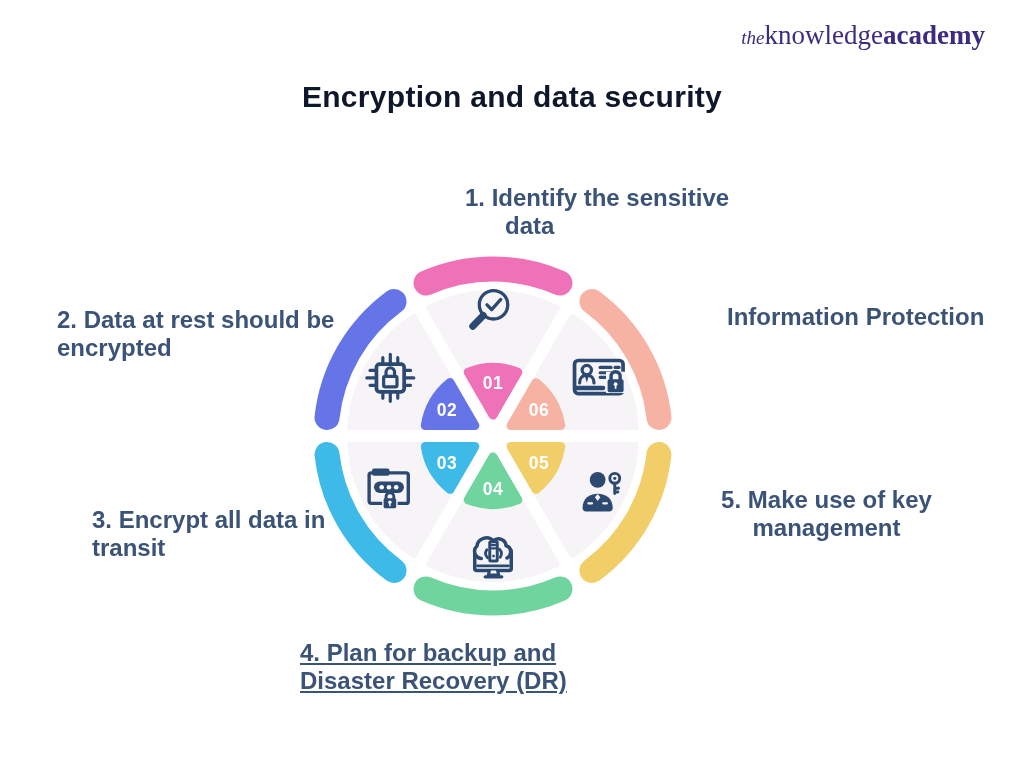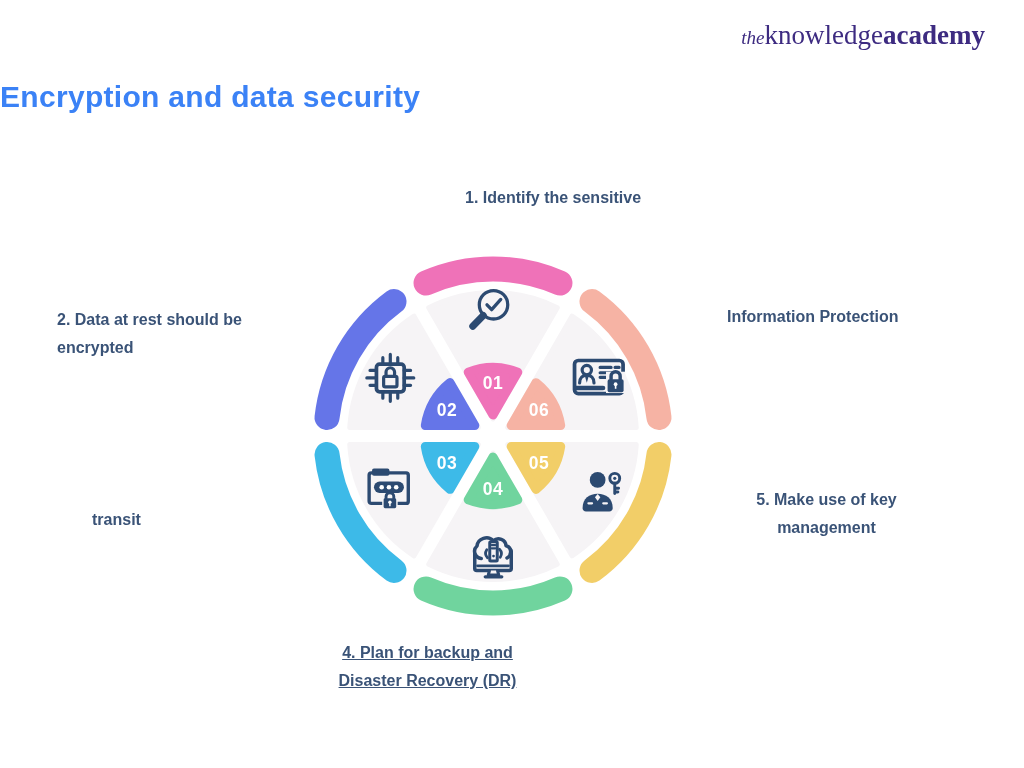--- a/index.html
+++ b/index.html
@@ -8,25 +8,25 @@
     font-family:"Liberation Sans", sans-serif;
   }
   .logo{
     position:absolute;top:20px;right:39px;color:#3D2B81;
     font-family:"Liberation Serif", serif;font-size:27px;line-height:30px;white-space:nowrap;
   }
   .logo .the{font-style:italic;font-size:19px;}
   .logo .knowledge{font-weight:normal;}
   .logo .academy{font-weight:bold;}
   .title{
-    position:absolute;top:80px;left:0;width:100%;
-    font-size:30px;font-weight:bold;color:#3b82f6;letter-spacing:0.3px;
+    position:absolute;top:80px;left:0;width:100%;text-align:center;
+    font-size:30px;font-weight:bold;color:#0f172a;letter-spacing:0.3px;
   }
   .step-label{
-    position:absolute;font-size:16px;font-weight:bold;color:#3A5377;line-height:28px;
+    position:absolute;font-size:24px;font-weight:bold;color:#3A5377;line-height:28px;
   }
   .step-label .line{white-space:nowrap;}
   .label-1{left:465px;top:184px;}
   .label-1 .line2{padding-left:40px;}
   .label-2{left:57px;top:306px;}
   .label-3{left:92px;top:506px;}
   .label-4{left:300px;top:639px;width:255px;text-align:center;text-decoration:underline;}
   .label-5{left:700px;top:486px;width:253px;text-align:center;}
   .label-6{left:727px;top:303px;}
   .wheel{position:absolute;left:303px;top:246px;width:380px;height:380px;}
@@ -129,26 +129,28 @@
       <path d="M16.6 12.7 v-1.1 a1.7 1.7 0 0 1 3.4 0 v1.1" fill="none" stroke-width="1.3"></path>
       <rect x="15.3" y="12.7" width="6" height="4.9" rx="0.7" fill="#2C4A71" stroke="none"></rect>
       <circle cx="18.3" cy="14.6" r="0.7" fill="#ffffff" stroke="none"></circle>
       <rect x="18" y="15" width="0.6" height="1.3" fill="#ffffff" stroke="none"></rect>
         </g>
       </svg>
   </div>
 
   <div class="step-label label-1">
     <div class="line line1">1. Identify the sensitive</div>
+    <div class="line line2">data</div>
   </div>
   <div class="step-label label-2">
     <div class="line line1">2. Data at rest should be</div>
     <div class="line line2">encrypted</div>
   </div>
   <div class="step-label label-3">
+    <div class="line line1">3. Encrypt all data in</div>
     <div class="line line2">transit</div>
   </div>
   <div class="step-label label-4">
     <div class="line line1">4. Plan for backup and</div>
     <div class="line line2">Disaster Recovery (DR)</div>
   </div>
   <div class="step-label label-5">
     <div class="line line1">5. Make use of key</div>
     <div class="line line2">management</div>
   </div>

